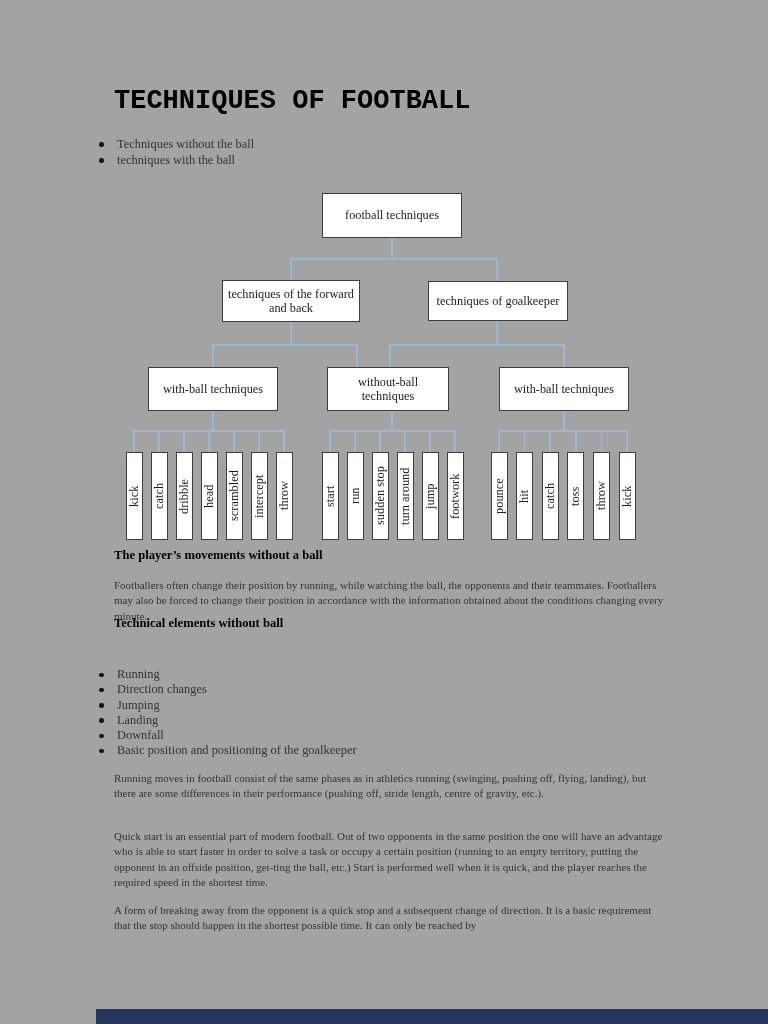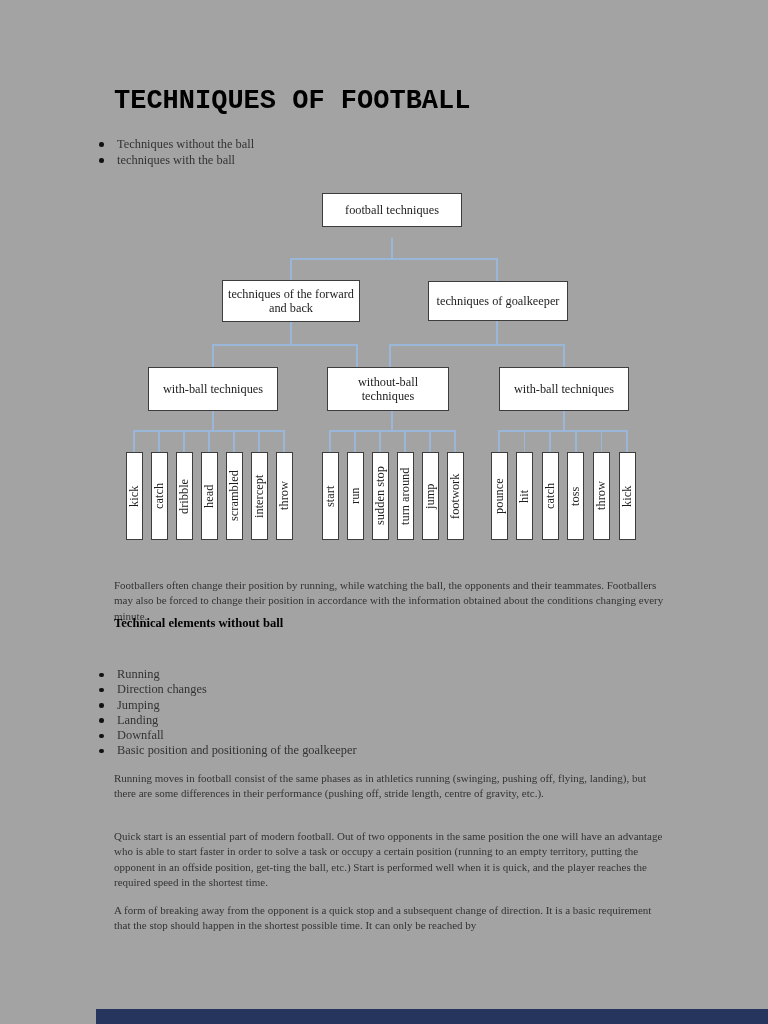--- a/index.html
+++ b/index.html
@@ -33,21 +33,21 @@
 <div class="page">
 
   <h1 class="title">TECHNIQUES OF FOOTBALL</h1>
 
   <div class="blist" id="introList" style="top:136px">
       <div class="bitem">Techniques without the ball</div>
       <div class="bitem">techniques with the ball</div>
     </div>
 
   <div class="chart" id="chart">
-      <div class="dbox" style="left: 322px; top: 193px; width: 140px; height: 34px;">
+      <div class="dbox" style="left: 322px; top: 193px; width: 140px; height: 45px;">
         <span>football techniques</span>
       </div>
       <div class="dbox" style="left: 222px; top: 280px; width: 138px; height: 42px;">
         <span>techniques of the forward and back</span>
       </div>
       <div class="dbox" style="left: 428px; top: 281px; width: 140px; height: 40px; text-align: center;">
         <span>techniques of goalkeeper</span>
       </div>
       <div class="dbox" style="left: 148px; top: 367px; width: 130px; height: 44px;">
         <span>with-ball techniques</span>
@@ -147,20 +147,21 @@
       <div class="dline" style="left: 600.65px; top: 431px; width: 1.5px; height: 21px; background: rgb(154, 182, 217);"></div>
       <div class="leafbox" style="left: 593px; top: 452px; width: 17px; height: 88px;">
         <span>throw</span>
       </div>
       <div class="dline" style="left: 626.25px; top: 431px; width: 1.5px; height: 21px; background: rgb(154, 182, 217);"></div>
       <div class="leafbox" style="left: 619px; top: 452px; width: 17px; height: 88px;">
         <span>kick</span>
       </div>
     </div>
 
+  <div class="hbold" style="top:548px">The player’s movements without a ball</div>
   <div class="para" style="top:578px">Footballers often change their position by running, while watching the ball, the opponents and their teammates. Footballers may also be forced to change their position in accordance with the information obtained about the conditions changing every minute.</div>
 
   <div class="hbold" style="top:616px">Technical elements without ball</div>
   <div class="blist tight" id="bodyList" style="top:667px">
       <div class="bitem">Running</div>
       <div class="bitem">Direction changes</div>
       <div class="bitem">Jumping</div>
       <div class="bitem">Landing</div>
       <div class="bitem">Downfall</div>
       <div class="bitem">Basic position and positioning of the goalkeeper</div>

